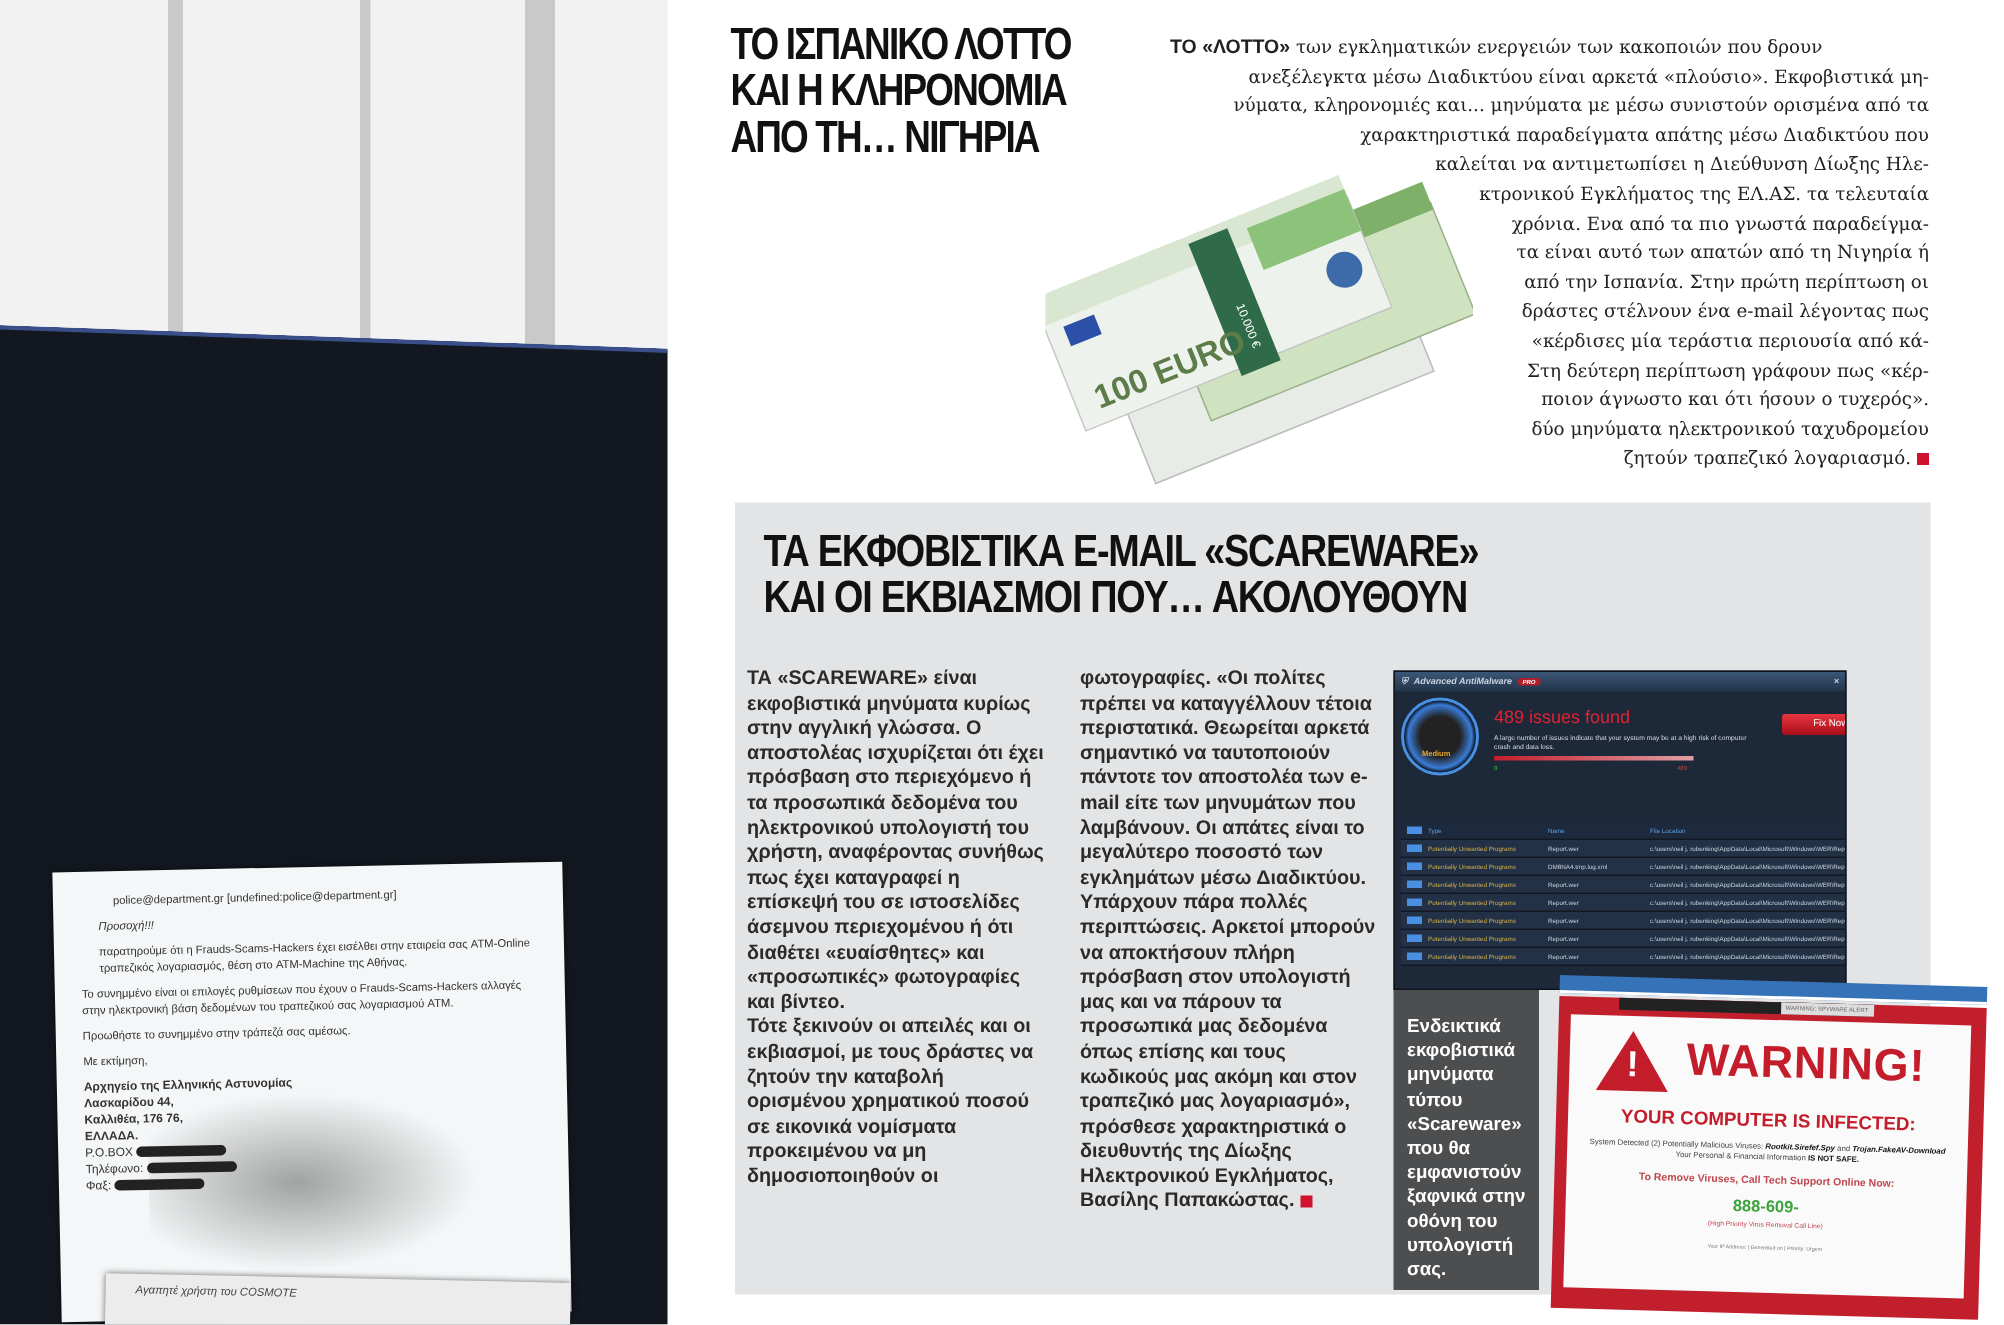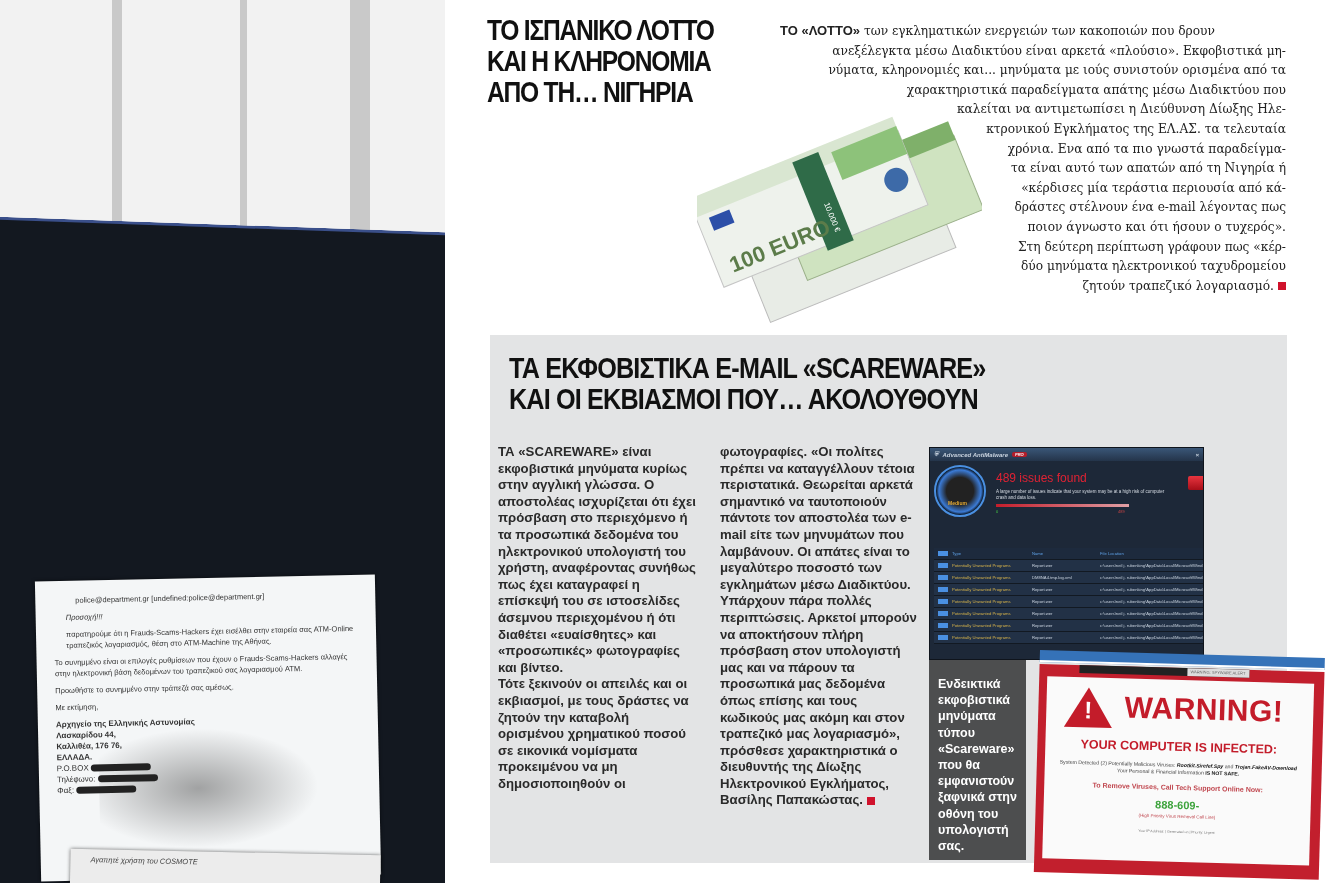--- a/index.html
+++ b/index.html
@@ -36,21 +36,21 @@
   .grey-box { position: absolute; left: 490px; top: 335px; width: 797px; height: 528px; background: #e3e4e5; }
   .box-title { position: absolute; left: 509px; top: 352px; font-size: 30px; line-height: 31px; letter-spacing: -1px;
                transform: scaleX(.84); transform-origin: left top; white-space: nowrap; color:#111; }
   .box-title .t1 { font-weight: bold; display: block; }
   .box-title .t2 { display: block; }
   .col { position: absolute; top: 444px; width: 200px; font-size: 13.2px; line-height: 16.6px; font-weight: bold; color: #2a2a2a; }
   .col1 { left: 498px; }
   .col2 { left: 720px; }
 
   
-  .amw { position: absolute; left: 929px; top: 447px; width: 275px; height: 213px; background: #1d2838; border: 1px solid #0f141c; overflow: hidden; font-size: 5.5px; color: #c8d2de; }
+  .amw { position: absolute; left: 929px; top: 447px; width: 302px; height: 213px; background: #1d2838; border: 1px solid #0f141c; overflow: hidden; font-size: 5.5px; color: #c8d2de; }
   .amw-bar { height: 13px; background: linear-gradient(#3a5677,#24344a); display: flex; align-items: center; padding-left: 4px; gap: 4px; font-style: italic; font-weight: bold; font-size: 6px; }
   .amw-bar .pro { background:#b21d2a; color:#fff; font-size:4px; padding:0 3px; border-radius:2px; }
   .amw-bar .x { margin-left: auto; margin-right: 4px; }
   .amw-gauge { position: absolute; left: 4px; top: 17px; width: 52px; height: 52px; border-radius: 50%; background: radial-gradient(circle, #222 40%, #3b7bd6 62%, #0c1a2c 70%);
                border: 2px solid #4a90e2; }
   .amw-gauge span { position:absolute; bottom: 9px; left: 12px; color:#e3a933; font-size:5px; font-weight:bold; }
   .amw-issues { position: absolute; left: 66px; top: 23px; font-size: 12px; color: #e02233; }
   .amw-desc { position: absolute; left: 66px; top: 41px; width: 170px; font-size: 4.5px; line-height: 6px; color:#d7dde5; }
   .amw-prog { position: absolute; left: 66px; top: 56px; width: 133px; height: 3px; background: linear-gradient(90deg,#c41d2b,#e0a0a5); }
   .amw-prog-l { position:absolute; left:66px; top:61px; font-size:4px; color:#4c4; }
@@ -121,30 +121,31 @@
 
 <h1 class="top-headline">
   <span style="display:block">ΤΟ ΙΣΠΑΝΙΚΟ ΛΟΤΤΟ</span>
   <span style="display:block">ΚΑΙ Η ΚΛΗΡΟΝΟΜΙΑ</span>
   <span class="l3" style="display:block">ΑΠΟ ΤΗ… ΝΙΓΗΡΙΑ</span>
 </h1>
 
 <div class="top-body">
   <span class="line" style="text-align:left"><span class="lead">ΤΟ «ΛΟΤΤΟ»</span><span> των εγκληματικών ενεργειών των κακοποιών που δρουν</span></span>
   <span class="line">ανεξέλεγκτα μέσω Διαδικτύου είναι αρκετά «πλούσιο». Εκφοβιστικά μη-</span>
-  <span class="line">νύματα, κληρονομιές και... μηνύματα με ιούς συνιστούν ορισμένα από τα</span>
+  <span class="line">νύματα, κληρονομιές και... μηνύματα με μέσω συνιστούν ορισμένα από τα</span>
   <span class="line">χαρακτηριστικά παραδείγματα απάτης μέσω Διαδικτύου που</span>
   <span class="line">καλείται να αντιμετωπίσει η Διεύθυνση Δίωξης Ηλε-</span>
   <span class="line">κτρονικού Εγκλήματος της ΕΛ.ΑΣ. τα τελευταία</span>
   <span class="line">χρόνια. Ενα από τα πιο γνωστά παραδείγμα-</span>
   <span class="line">τα είναι αυτό των απατών από τη Νιγηρία ή</span>
+  <span class="line">από την Ισπανία. Στην πρώτη περίπτωση οι</span>
+  <span class="line">δράστες στέλνουν ένα e-mail λέγοντας πως</span>
   <span class="line">«κέρδισες μία τεράστια περιουσία από κά-</span>
-  <span class="line">δράστες στέλνουν ένα e-mail λέγοντας πως</span>
+  <span class="line">Στη δεύτερη περίπτωση γράφουν πως «κέρ-</span>
   <span class="line">ποιον άγνωστο και ότι ήσουν ο τυχερός».</span>
-  <span class="line">Στη δεύτερη περίπτωση γράφουν πως «κέρ-</span>
   <span class="line">δύο μηνύματα ηλεκτρονικού ταχυδρομείου</span>
   <span class="line" style="padding-right:0"><span>ζητούν τραπεζικό λογαριασμό.</span><span class="endmark"></span></span>
 </div>
 
 <svg class="money" viewBox="0 0 285 225">
   <g transform="rotate(-22 140 120)">
     <rect x="40" y="120" width="200" height="70" fill="#e8ece6" stroke="#bbb"></rect>
     <rect x="40" y="112" width="200" height="16" fill="#f5f5f5" stroke="#ccc"></rect>
     <rect x="90" y="85" width="190" height="80" fill="#cfe3c0" stroke="#9bb08a"></rect>
     <rect x="90" y="70" width="190" height="20" fill="#7fb06a"></rect>

